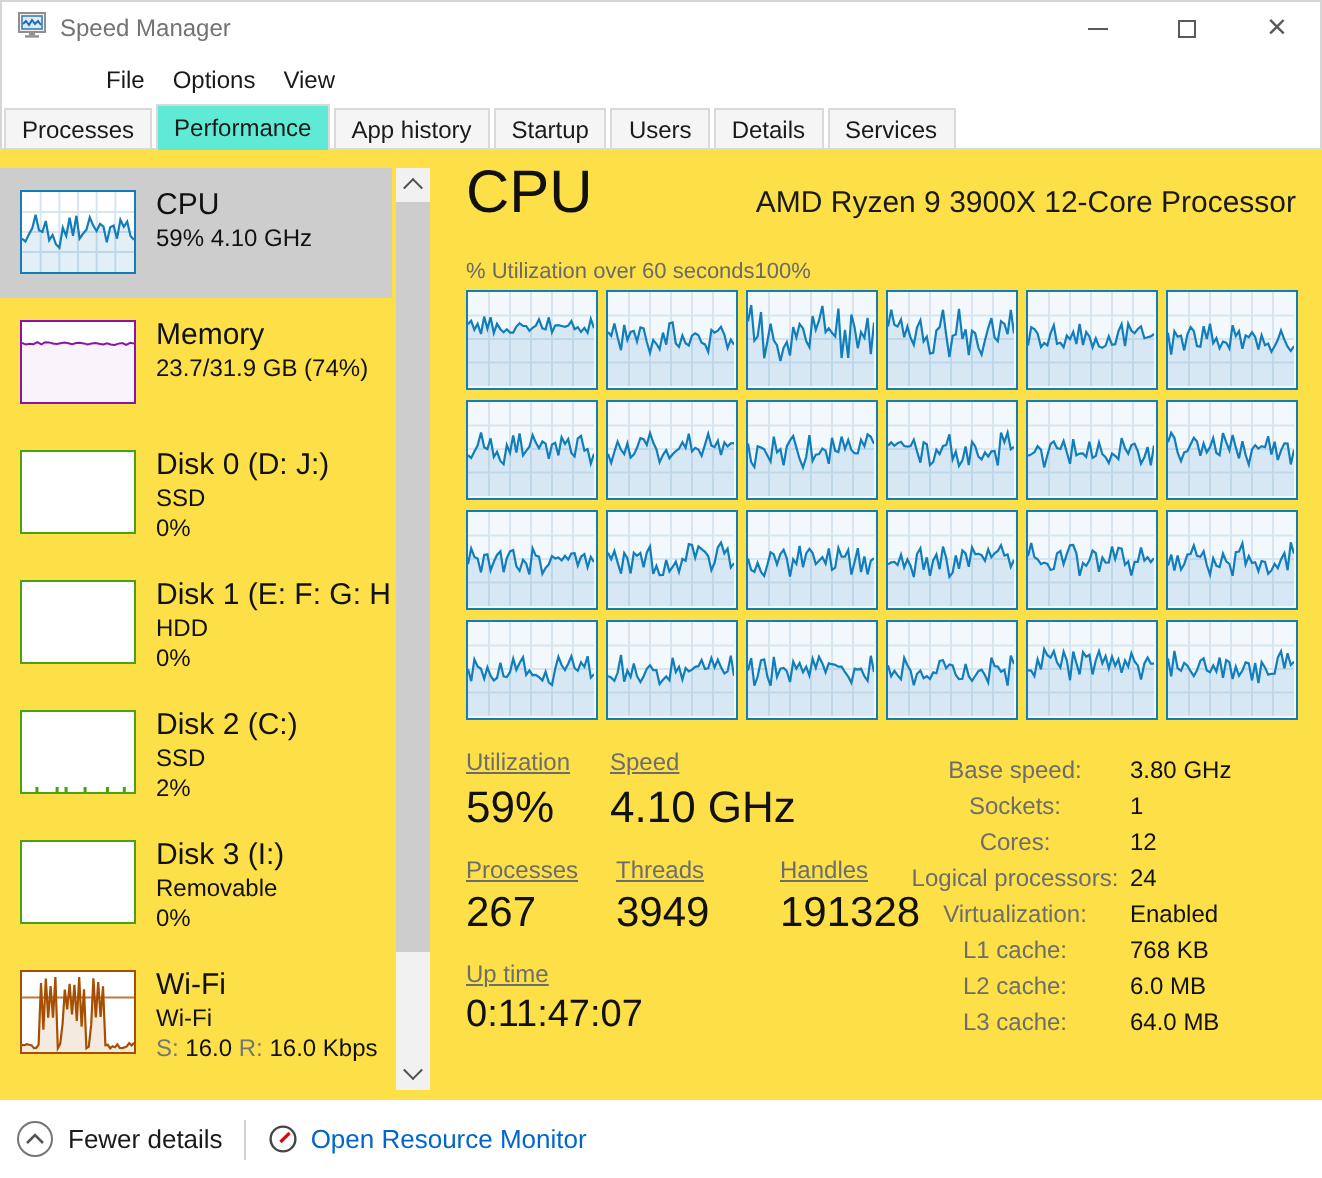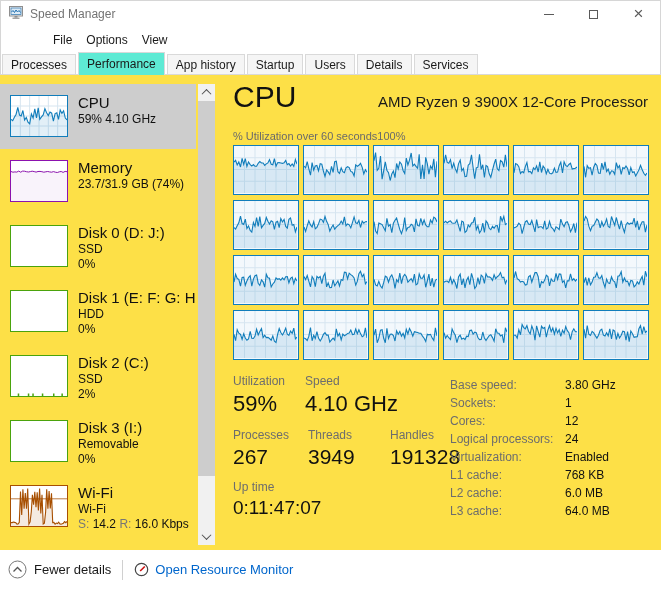--- a/index.html
+++ b/index.html
@@ -51,25 +51,25 @@
   #graph-labels{position:absolute;left:233px;right:13px;top:55px;display:flex;justify-content:flex-start;
     font-size:11px;color:#6a6a6a;}
   #core-grid{position:absolute;left:233px;top:70px;width:416px;display:grid;
     grid-template-columns:repeat(6,66px);grid-auto-rows:50px;gap:5px 4px;}
   .core-cell{box-sizing:border-box;border:1.5px solid #117dbb;background:#f3f8fc;}
   .core-cell svg{display:block;}
   
   #primary-stats{position:absolute;left:233px;top:299px;}
   .stat-row{display:flex;margin-bottom:11px;}
   .stat-cell{flex:none;}
-  .stat-label{font-size:12px;color:#6d6d6d;margin-bottom:3px;}
+  .stat-label{font-size:12px;color:#6d6d6d;margin-bottom:3px;text-decoration:underline;}
   .stat-value{color:#111;}
   #details-list{position:absolute;left:450px;top:301px;font-size:12px;}
   .detail-row{display:flex;height:18px;align-items:center;}
-  .detail-label{width:115px;color:#6d6d6d;flex:none;}
+  .detail-label{width:115px;color:#6d6d6d;flex:none;text-align:center;}
   .detail-value{color:#111;}
   
   #footer{position:absolute;left:0;top:550px;width:661px;height:39px;display:flex;align-items:center;
     padding-left:8px;box-sizing:border-box;background:#fff;}
   #fewer-details{display:flex;align-items:center;}
   #fewer-label{font-size:13px;color:#1a1a1a;margin-left:7px;}
   .separator{width:1px;height:20px;background:#d0d0d0;margin:0 11px;}
   #open-resmon{display:flex;align-items:center;}
   #resmon-label{font-size:13px;color:#0066cc;margin-left:6px;}
 </style>
@@ -203,21 +203,21 @@
           <div class="sb-thumb" style="border-color: rgb(167, 79, 1);">
             <svg width="56" height="40" viewBox="0 0 56 40">
               <path d="M0 40 L0.0 36.6 L1.2 36.6 L2.4 36.1 L3.6 36.4 L4.8 36.7 L6.0 38.1 L7.1 38.0 L8.3 36.3 L9.5 5.5 L10.7 28.9 L11.9 3.3 L13.1 22.8 L14.3 7.0 L15.5 22.8 L16.7 2.5 L17.9 38.1 L19.1 35.9 L20.3 25.8 L21.4 8.8 L22.6 18.7 L23.8 5.9 L25.0 21.2 L26.2 6.4 L27.4 24.5 L28.6 2.5 L29.8 27.4 L31.0 8.7 L32.2 38.1 L33.4 37.3 L34.6 26.2 L35.7 3.2 L36.9 22.7 L38.1 5.0 L39.3 22.4 L40.5 7.2 L41.7 36.6 L42.9 36.4 L44.1 38.2 L45.3 37.1 L46.5 37.6 L47.7 36.2 L48.9 38.0 L50.0 38.1 L51.2 37.7 L52.4 37.2 L53.6 35.6 L54.8 36.7 L56.0 35.4 L56 40 Z" fill="rgba(167,79,1,0.12)" stroke="none"></path>
               <polyline points="0.0,36.6 1.2,36.6 2.4,36.1 3.6,36.4 4.8,36.7 6.0,38.1 7.1,38.0 8.3,36.3 9.5,5.5 10.7,28.9 11.9,3.3 13.1,22.8 14.3,7.0 15.5,22.8 16.7,2.5 17.9,38.1 19.1,35.9 20.3,25.8 21.4,8.8 22.6,18.7 23.8,5.9 25.0,21.2 26.2,6.4 27.4,24.5 28.6,2.5 29.8,27.4 31.0,8.7 32.2,38.1 33.4,37.3 34.6,26.2 35.7,3.2 36.9,22.7 38.1,5.0 39.3,22.4 40.5,7.2 41.7,36.6 42.9,36.4 44.1,38.2 45.3,37.1 46.5,37.6 47.7,36.2 48.9,38.0 50.0,38.1 51.2,37.7 52.4,37.2 53.6,35.6 54.8,36.7 56.0,35.4" fill="none" stroke="#a74f01" stroke-width="1.1"></polyline>
               <line x1="0" y1="12.8" x2="56" y2="12.8" stroke="rgba(167,79,1,0.75)" stroke-width="1"></line>
             </svg>
           </div>
           <div class="sb-text">
             <div class="sb-title">Wi-Fi</div>
             <div class="sb-line">Wi-Fi</div>
-            <div class="sb-line"><span class="gray">S: </span><span>14.2  </span><span class="gray">R: </span><span>16.0 Kbps</span></div>
+            <div class="sb-line"><span class="gray">S: </span><span>16.0  </span><span class="gray">R: </span><span>16.0 Kbps</span></div>
           </div>
         </div>
       </div>
 
     <div id="scrollbar">
       <div class="scroll-btn" id="scroll-up">
           <span class="chev up"></span>
         </div>
       <div id="scroll-thumb"></div>
       <div class="scroll-btn" id="scroll-down">

